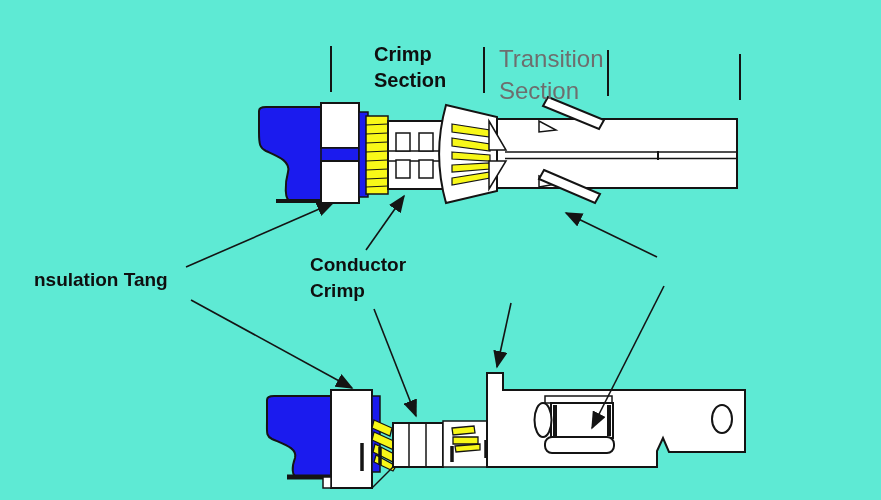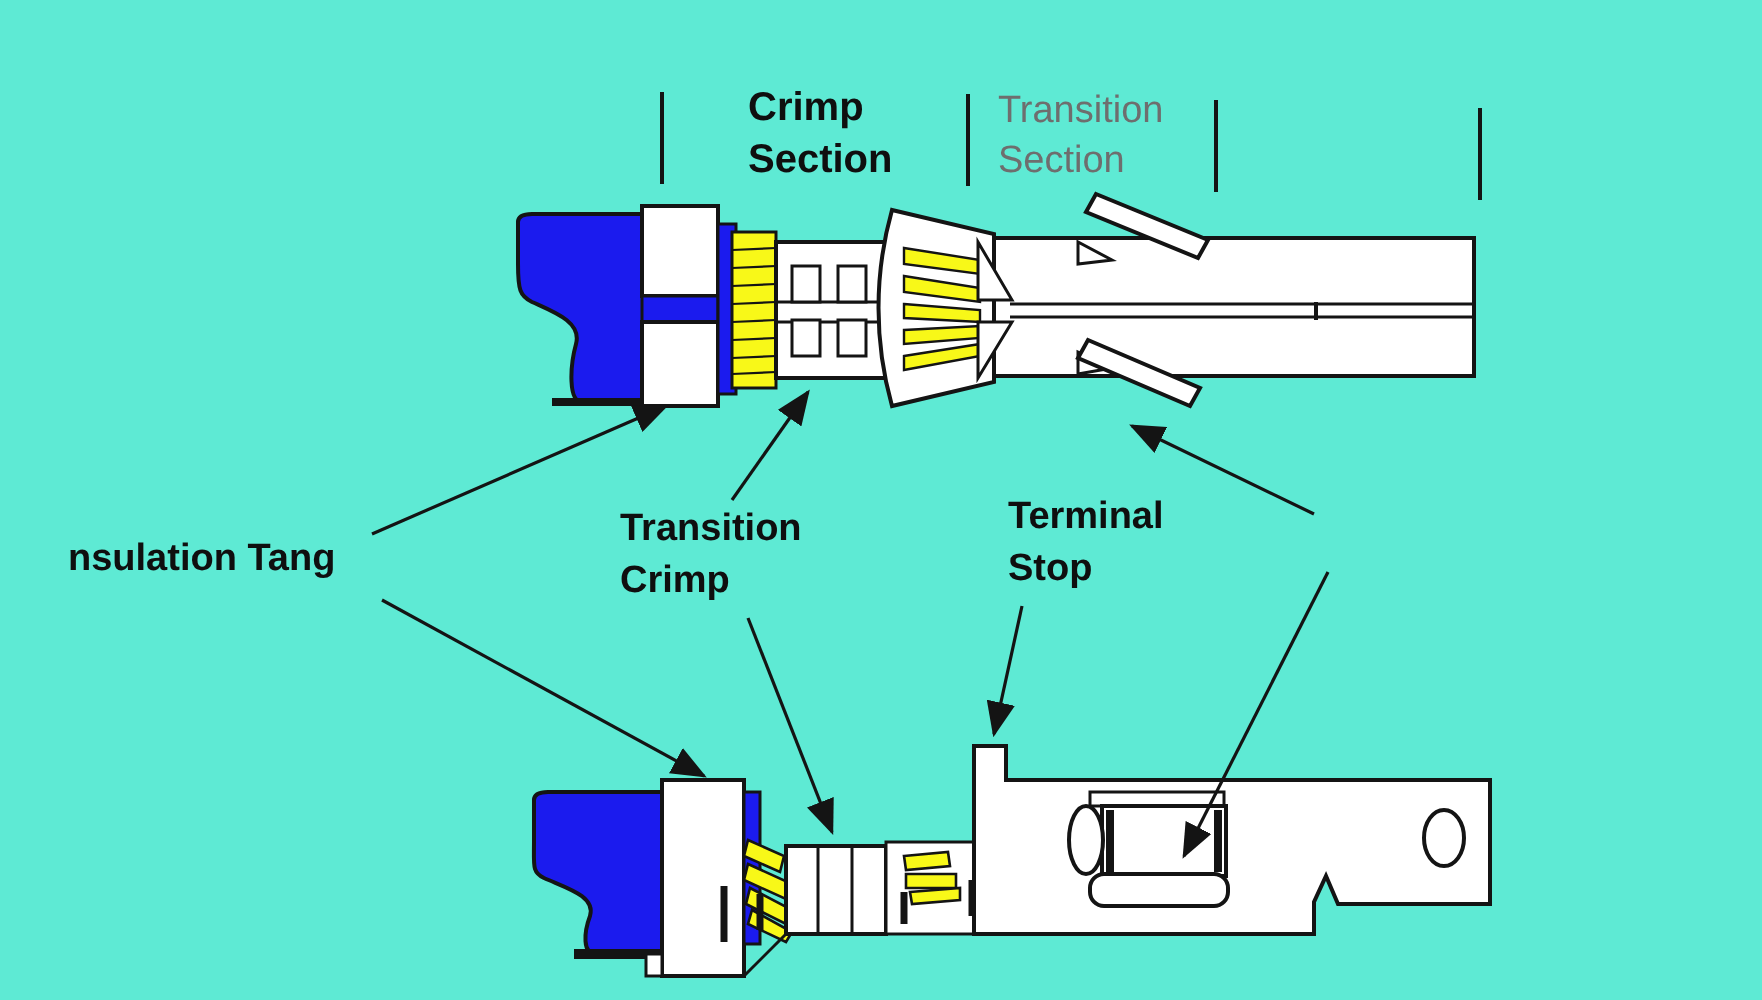--- a/index.html
+++ b/index.html
@@ -14,21 +14,21 @@
   .stage svg{position:absolute;left:0;top:0;}
   .lbl{
     position:absolute;
     color:var(--label-black,#0f0f0f);
     font-size:19px;
     line-height:1.38;
     font-weight:600;
     white-space:normal;
   }
   .lbl.section{font-weight:700;font-size:20px;line-height:1.32;}
-  .lbl.gray{color:var(--transition-gray,#6e6e6e);font-weight:400;font-size:19px;}
+  .lbl.gray{color:var(--transition-gray,#6e6e6e);font-weight:400;font-size:24px;}
   .lbl.nowrap{white-space:nowrap;}
   
   #lbl-crimp{left:374px;top:41px;width:95px;}
   #lbl-transition{left:499px;top:43px;width:100px;}
   #lbl-mating{left:631px;top:40px;width:95px;}
   #lbl-insulation{left:34px;top:267px;width:170px;}
   #lbl-conductor{left:310px;top:252px;width:115px;}
   #lbl-terminalstop{left:504px;top:246px;width:100px;}
   #lbl-lockingtang{left:658px;top:257px;width:150px;}
 </style>
@@ -176,15 +176,14 @@
       <line x1="374" y1="309" x2="416" y2="416" marker-end="url(#ah)"></line>
       <line x1="511" y1="303" x2="497" y2="367" marker-end="url(#ah)"></line>
       <line x1="657" y1="257" x2="566" y2="213" marker-end="url(#ah)"></line>
       <line x1="664" y1="286" x2="592" y2="428" marker-end="url(#ah)"></line>
     </g>
   </svg>
 
   <div class="lbl section" id="lbl-crimp">Crimp Section</div>
   <div class="lbl section gray" id="lbl-transition">Transition Section</div>
   <div class="lbl nowrap" id="lbl-insulation">nsulation Tang</div>
-  <div class="lbl" id="lbl-conductor">Transition Crimp</div>
-  <div class="lbl" id="lbl-terminalstop">Terminal Stop</div>
+  <div class="lbl" id="lbl-conductor">Conductor Crimp</div>
 </div>
 
 </body></html>

